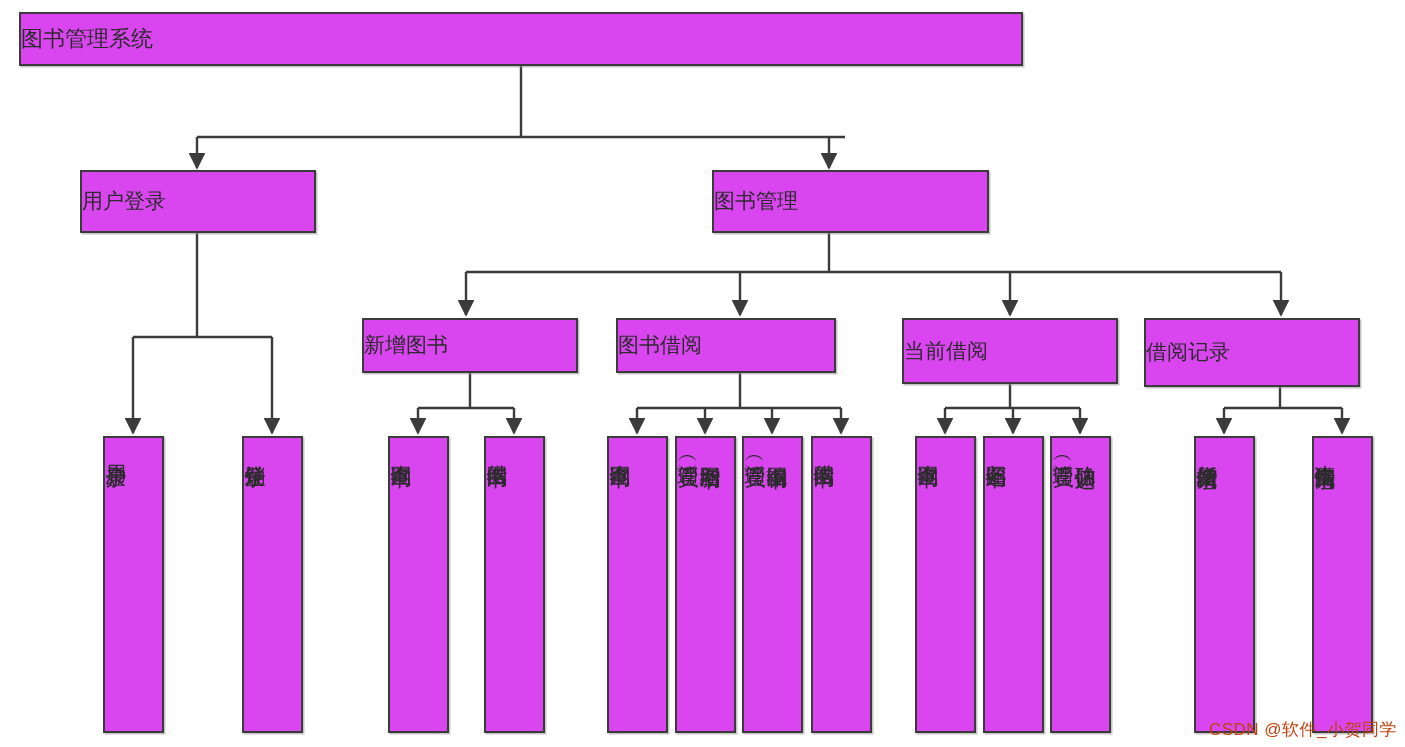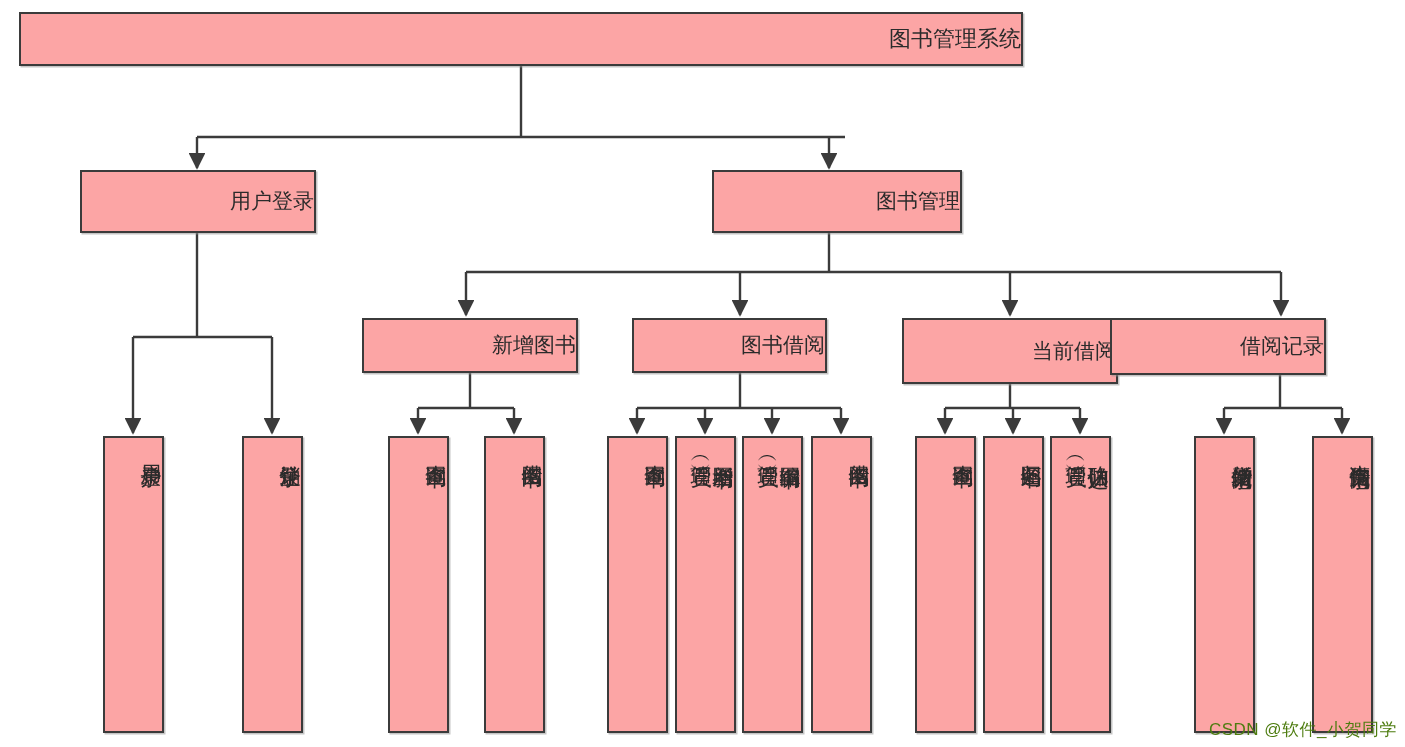--- a/index.html
+++ b/index.html
@@ -21,26 +21,26 @@
     position: absolute;
     left: 0;
     top: 0;
     width: 1405px;
     height: 747px;
     pointer-events: none;
   }
   .node {
     position: absolute;
     box-sizing: border-box;
-    background: #fca5a5;
+    background: #d946ef;
     border: 2px solid #3b3b3b;
     box-shadow: 1.5px 1.5px 0 0 rgba(150,150,150,0.55);
     display: flex;
     align-items: center;
-    justify-content: flex-end;
+    justify-content: flex-start;
     color: #2b2b2b;
     z-index: 2;
   }
   .node .lbl {
     display: block;
     text-align: center;
     line-height: 1.18;
     white-space: pre;
   }
   .node.h .lbl {
@@ -58,21 +58,21 @@
     text-orientation: upright;
     font-size: 21px;
     letter-spacing: 1px;
     line-height: 1.05;
   }
   #watermark {
     position: absolute;
     right: 8px;
     bottom: 6px;
     font-size: 17px;
-    color: #4d7c0f;
+    color: #c2410c;
     letter-spacing: 0.5px;
     z-index: 5;
     white-space: nowrap;
   }
 </style>
 </head>
 <body>
 
 <div id="canvas">
 
@@ -126,34 +126,34 @@
     </g>
   </svg>
 
   <div class="node root h" style="left:19px; top:12px; width:1004px; height:54px;">
     <span class="lbl">图书管理系统</span>
   </div>
 
   <div class="node h" style="left:80px; top:170px; width:236px; height:63px;">
     <span class="lbl">用户登录</span>
   </div>
-  <div class="node h" style="left:712px; top:170px; width:250px; height:63px;">
+  <div class="node h" style="left:712px; top:170px; width:277px; height:63px;">
     <span class="lbl">图书管理</span>
   </div>
 
   <div class="node h" style="left:362px; top:318px; width:216px; height:55px;">
     <span class="lbl">新增图书</span>
   </div>
-  <div class="node h" style="left:632px; top:318px; width:195px; height:55px;padding-left:20px;">
+  <div class="node h" style="left:616px; top:318px; width:220px; height:55px;">
     <span class="lbl">图书借阅</span>
   </div>
   <div class="node h" style="left:902px; top:318px; width:216px; height:66px;">
     <span class="lbl">当前借阅</span>
   </div>
-  <div class="node h" style="left:1110px; top:318px; width:216px; height:57px;padding-left:48px;">
+  <div class="node h" style="left:1144px; top:318px; width:216px; height:69px;">
     <span class="lbl">借阅记录</span>
   </div>
 
   <div class="node v" style="left:103px; top:436px; width:61px; height:297px;">
     <span class="lbl">用户登录</span>
   </div>
   <div class="node v" style="left:242px; top:436px; width:61px; height:297px;">
     <span class="lbl">注销登录</span>
   </div>
 

